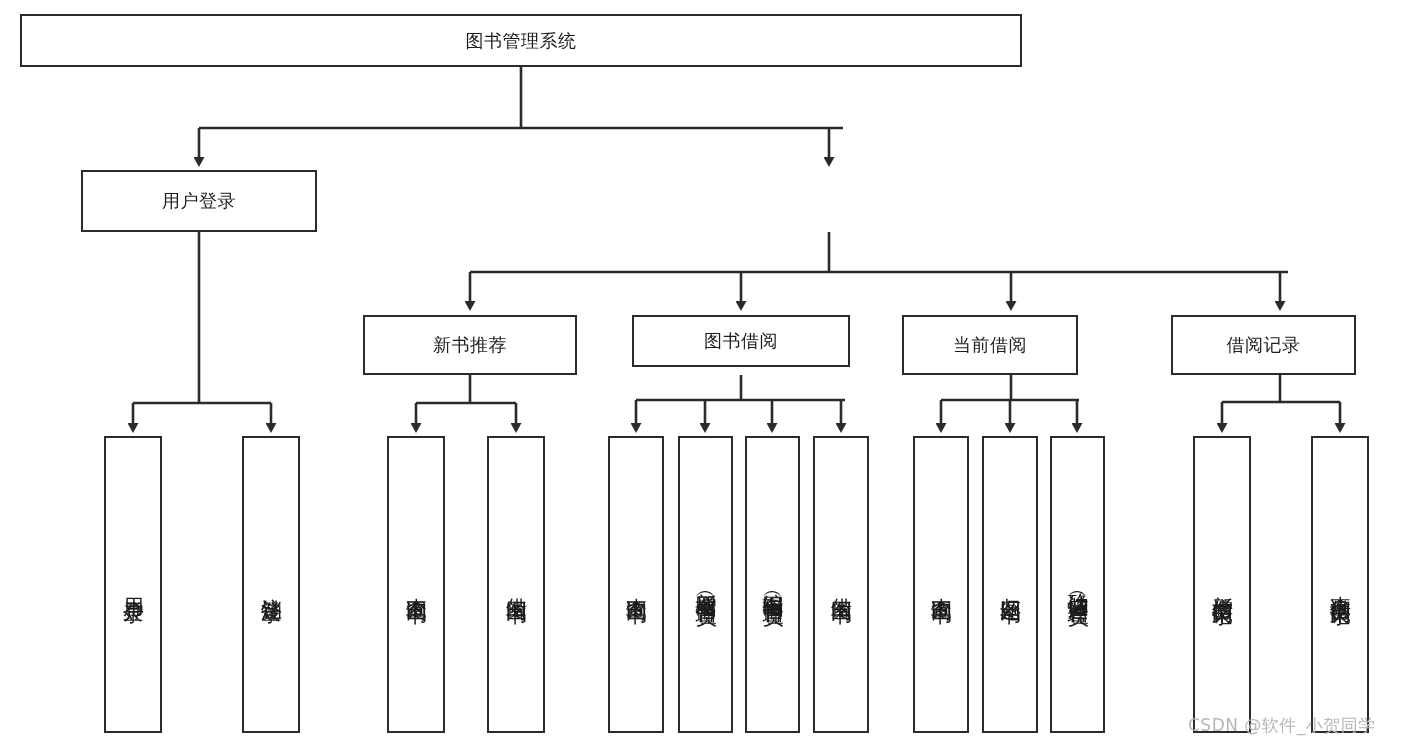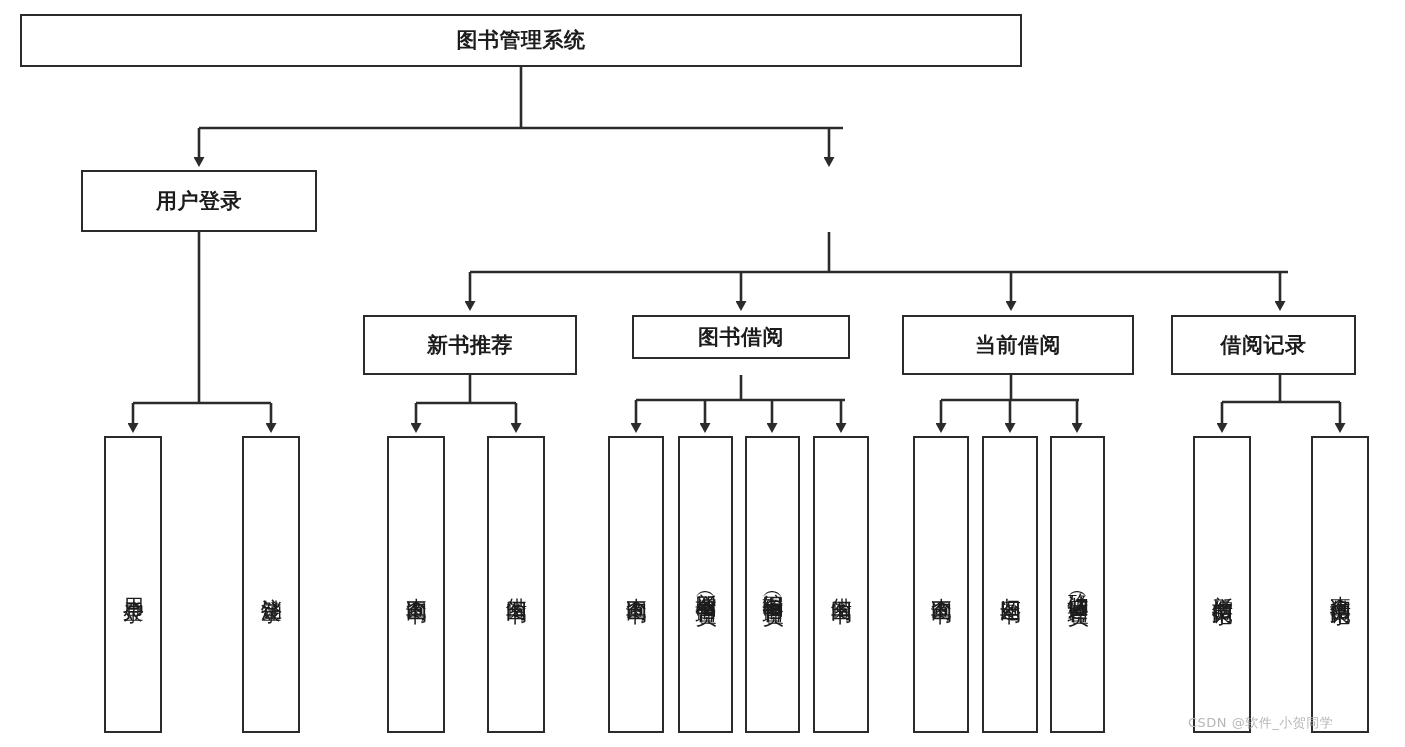--- a/index.html
+++ b/index.html
@@ -35,41 +35,40 @@
     justify-content: center;
     z-index: 2;
   }
   .node .lbl {
     color: #1c1c1c;
     line-height: 1.08;
     text-align: center;
     white-space: pre-line;
   }
   .node.h .lbl {
-    font-size: 21px;
+    font-size: 18px;
     letter-spacing: 0.5px;
-    font-weight: bold;
   }
   .node.v {
     align-items: center;
     justify-content: center;
   }
   .node.v .lbl {
     writing-mode: vertical-rl;
     text-orientation: upright;
     font-size: 21px;
     letter-spacing: 2px;
     line-height: 1;
     max-height: 100%;
   }
   .watermark {
     position: absolute;
     left: 1188px;
     top: 714px;
-    font-size: 13px;
+    font-size: 17px;
     color: #b7b7b7;
     z-index: 5;
     white-space: nowrap;
     letter-spacing: 0.5px;
   }
 </style>
 </head>
 <body>
 
 <div id="canvas">
@@ -129,24 +128,24 @@
     <span class="lbl">图书管理系统</span>
   </div>
 
   <div class="node h" style="left:81px;top:170px;width:236px;height:62px;">
     <span class="lbl">用户登录</span>
   </div>
 
   <div class="node h" style="left:363px;top:315px;width:214px;height:60px;">
     <span class="lbl">新书推荐</span>
   </div>
-  <div class="node h" style="left:632px;top:315px;width:218px;height:44px;">
+  <div class="node h" style="left:632px;top:315px;width:218px;height:52px;">
     <span class="lbl">图书借阅</span>
   </div>
-  <div class="node h" style="left:902px;top:315px;width:232px;height:60px;">
+  <div class="node h" style="left:902px;top:315px;width:176px;height:60px;">
     <span class="lbl">当前借阅</span>
   </div>
   <div class="node h" style="left:1171px;top:315px;width:185px;height:60px;">
     <span class="lbl">借阅记录</span>
   </div>
 
   <div class="node v" style="left:104px;top:436px;width:58px;height:297px;">
     <span class="lbl">用户登录</span>
   </div>
   <div class="node v" style="left:242px;top:436px;width:58px;height:297px;">

